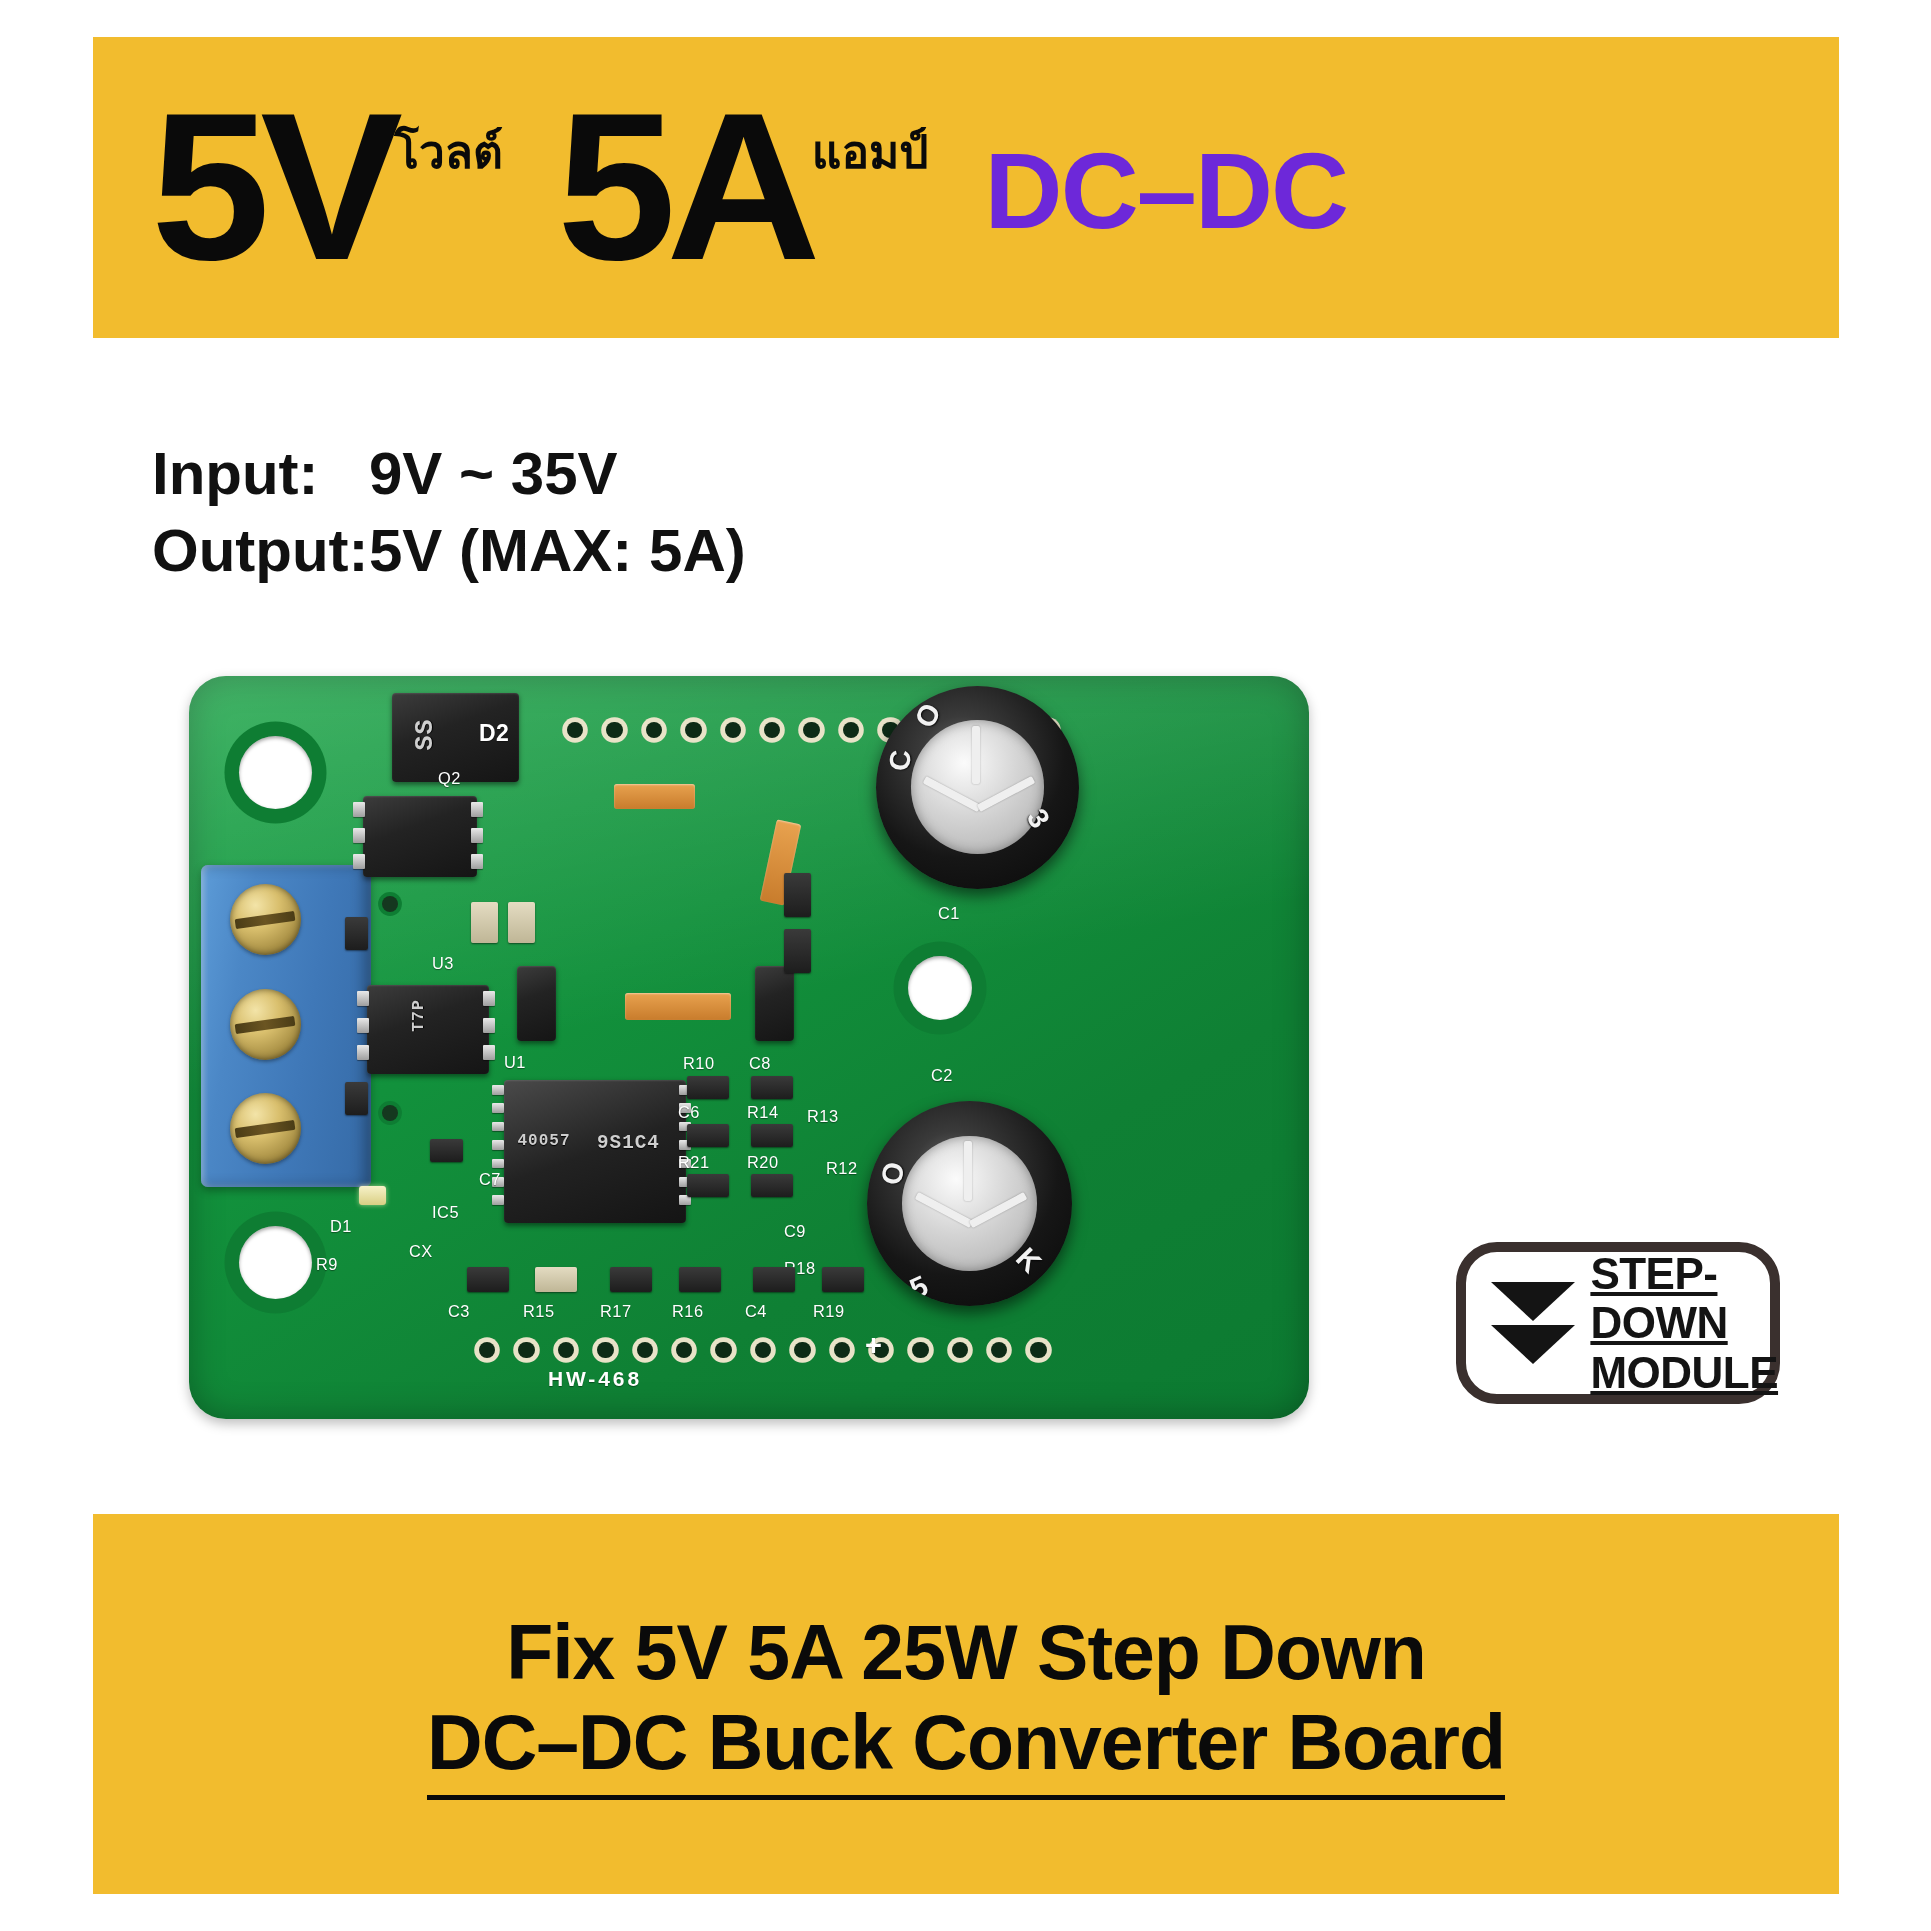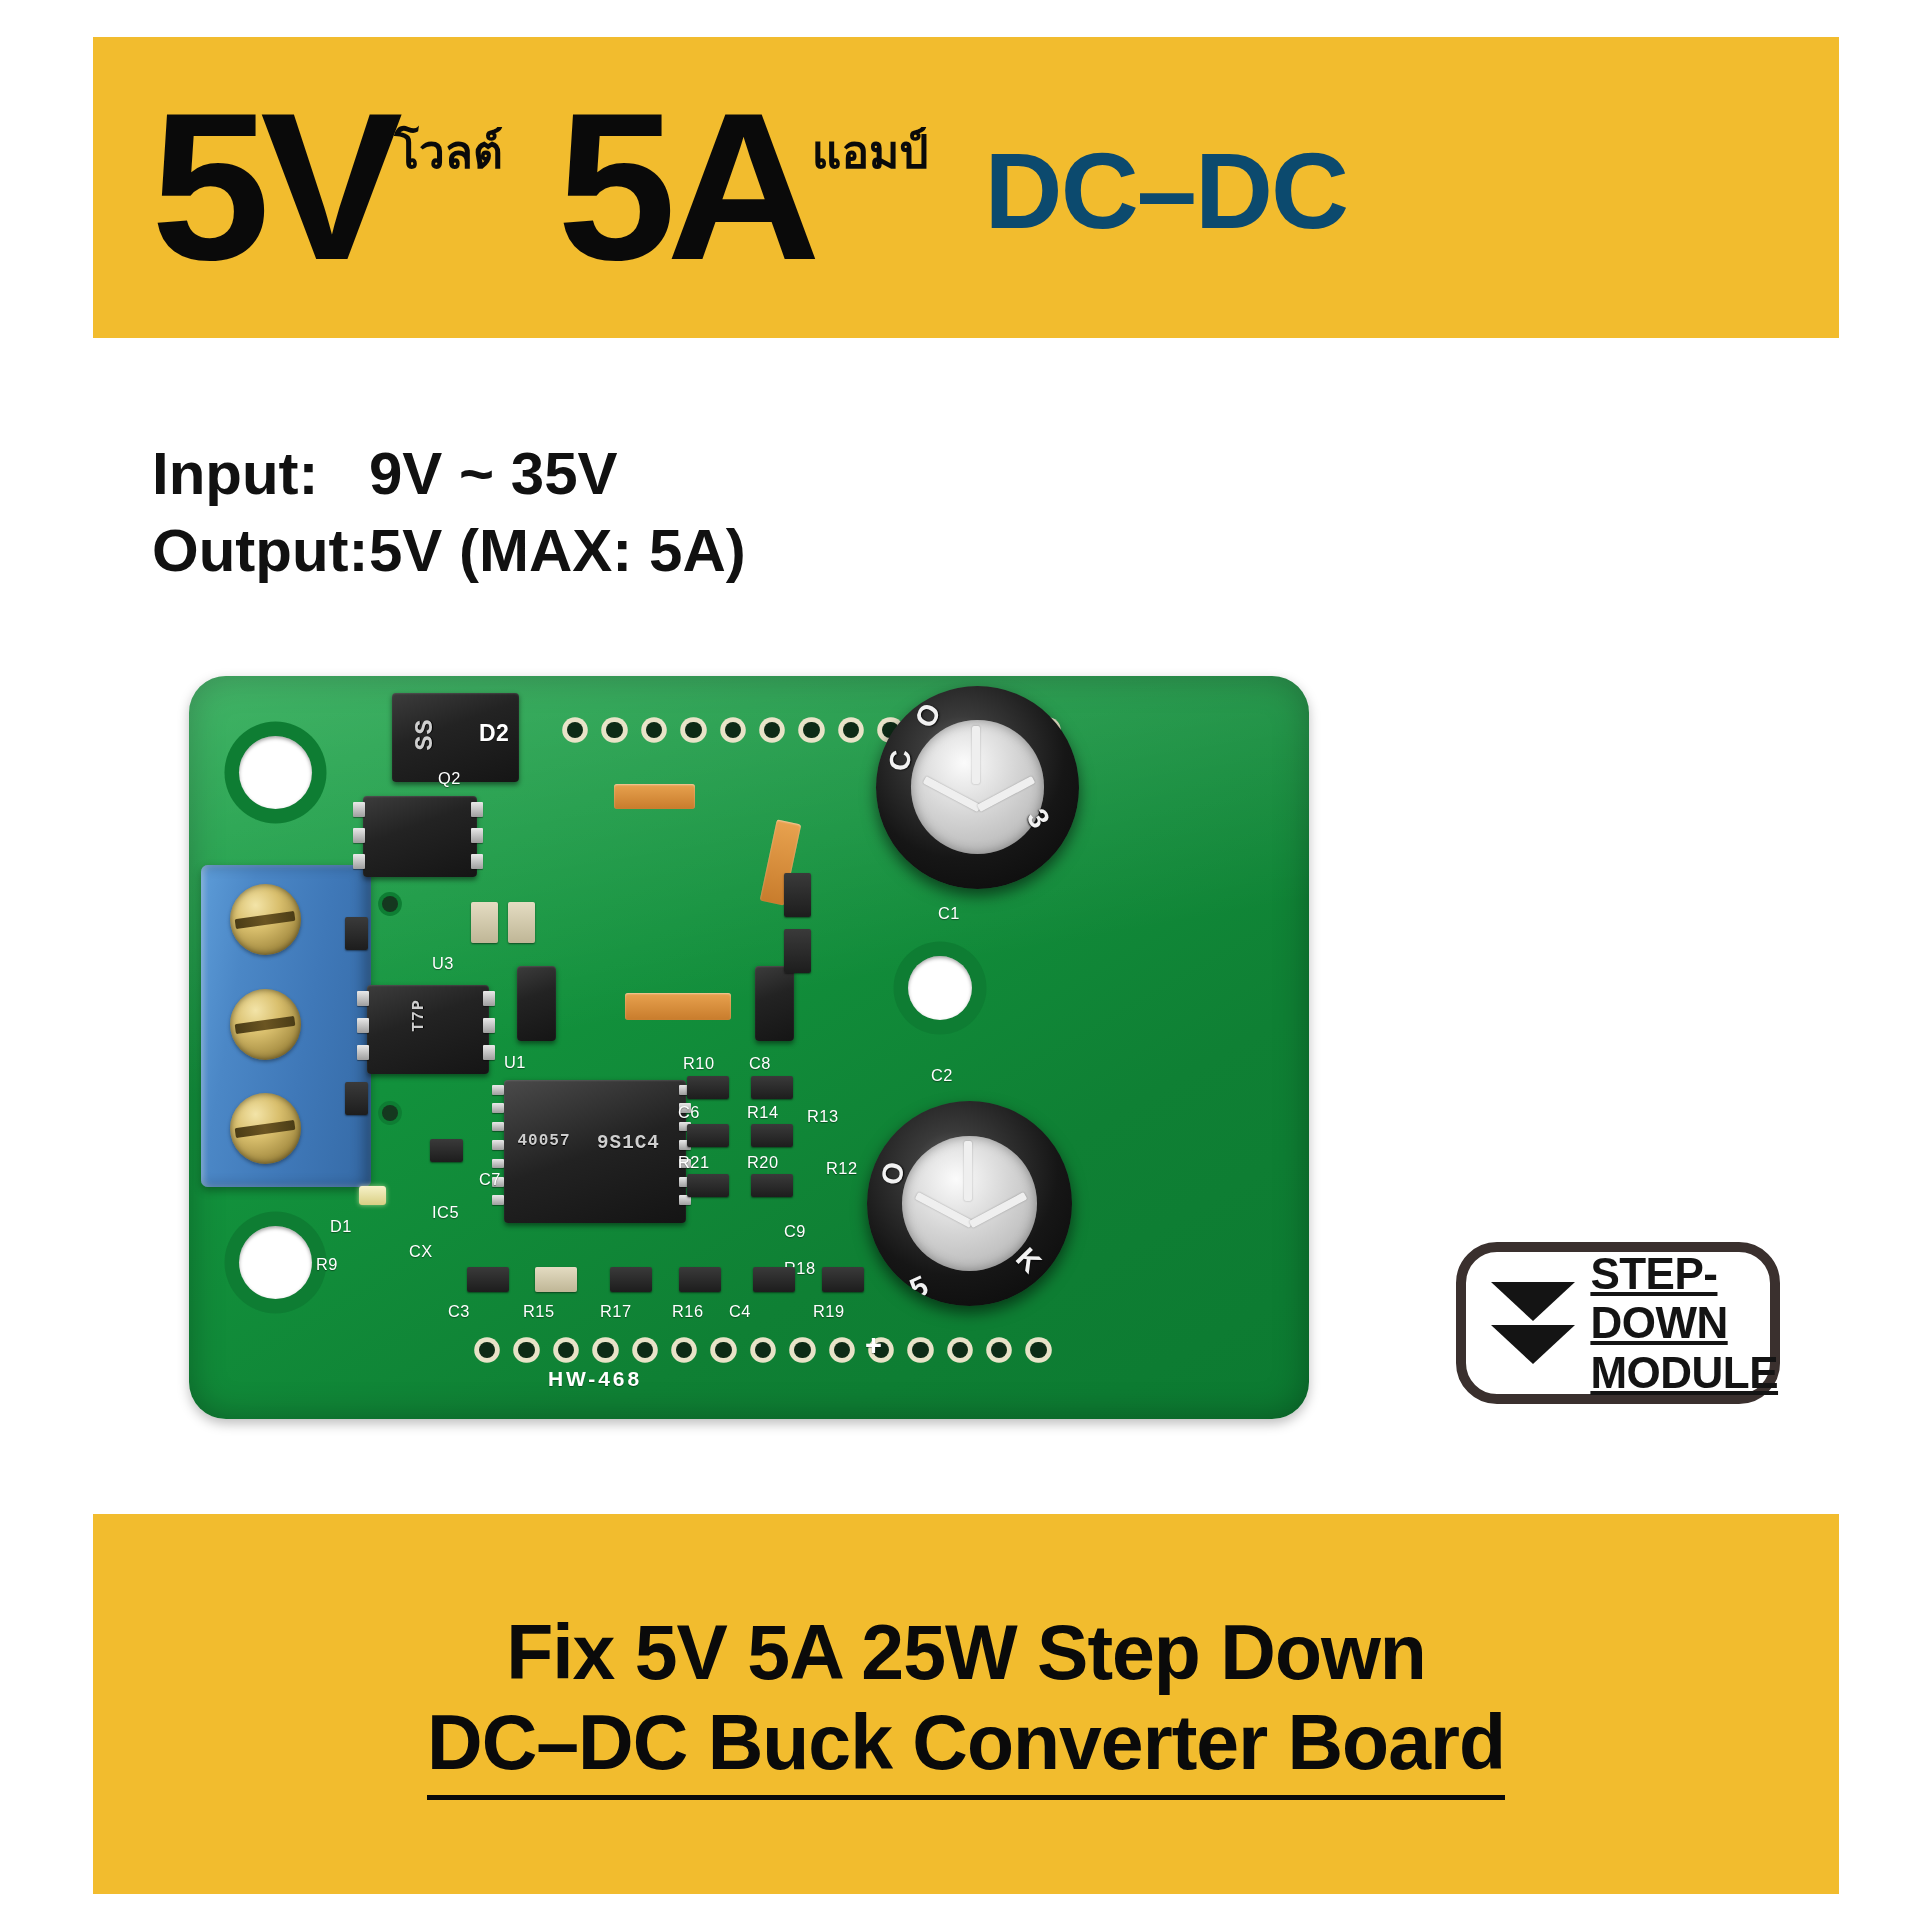--- a/index.html
+++ b/index.html
@@ -58,21 +58,21 @@
     color: #0a0a0a;
     letter-spacing: -1.9px;
     line-height: 1.0;
     border-bottom: 6.8px solid #0a0a0a;
     padding-bottom: 5.8px;
   }
   .hdr-line2 {
     font-family: "Liberation Sans Narrow", "Liberation Sans", sans-serif;
     font-size: 108px;
     font-weight: bold;
-    color: #0c4a6e;
+    color: #6d28d9;
     letter-spacing: -1.9px;
     line-height: 1.0;
     text-align: left;
     margin-top: 4px;
   }
 
   
   .spec-block {
     position: absolute;
     left: 121px; top: 436px;
@@ -432,21 +432,21 @@
   <div class="smd" style="left:562px; top:400px; width:42px; height:23px;"></div>
   <div class="smd" style="left:498px; top:448px; width:42px; height:23px;"></div>
   <div class="smd" style="left:562px; top:448px; width:42px; height:23px;"></div>
   <div class="smd" style="left:498px; top:498px; width:42px; height:23px;"></div>
   <div class="smd" style="left:562px; top:498px; width:42px; height:23px;"></div>
 
   <div class="silk sm" style="left:259px; top:626px;">C3</div>
   <div class="silk sm" style="left:334px; top:626px;">R15</div>
   <div class="silk sm" style="left:411px; top:626px;">R17</div>
   <div class="silk sm" style="left:483px; top:626px;">R16</div>
-  <div class="silk sm" style="left:540px; top:626px;">C4</div>
+  <div class="silk sm" style="left:556px; top:626px;">C4</div>
   <div class="silk sm" style="left:624px; top:626px;">R19</div>
   <div class="silk" style="left:359px; top:691px; font-size:21px; letter-spacing:2.9px;">HW-468</div>
   <div class="silk" style="left:676px; top:653px; font-size:29px;">+</div>
 
   <div class="smd" style="left:278px; top:591px; width:42px; height:25px;"></div>
   <div class="smd light" style="left:346px; top:591px; width:42px; height:25px;"></div>
   <div class="smd" style="left:421px; top:591px; width:42px; height:25px;"></div>
   <div class="smd" style="left:490px; top:591px; width:42px; height:25px;"></div>
   <div class="smd" style="left:564px; top:591px; width:42px; height:25px;"></div>
   <div class="smd" style="left:633px; top:591px; width:42px; height:25px;"></div>

